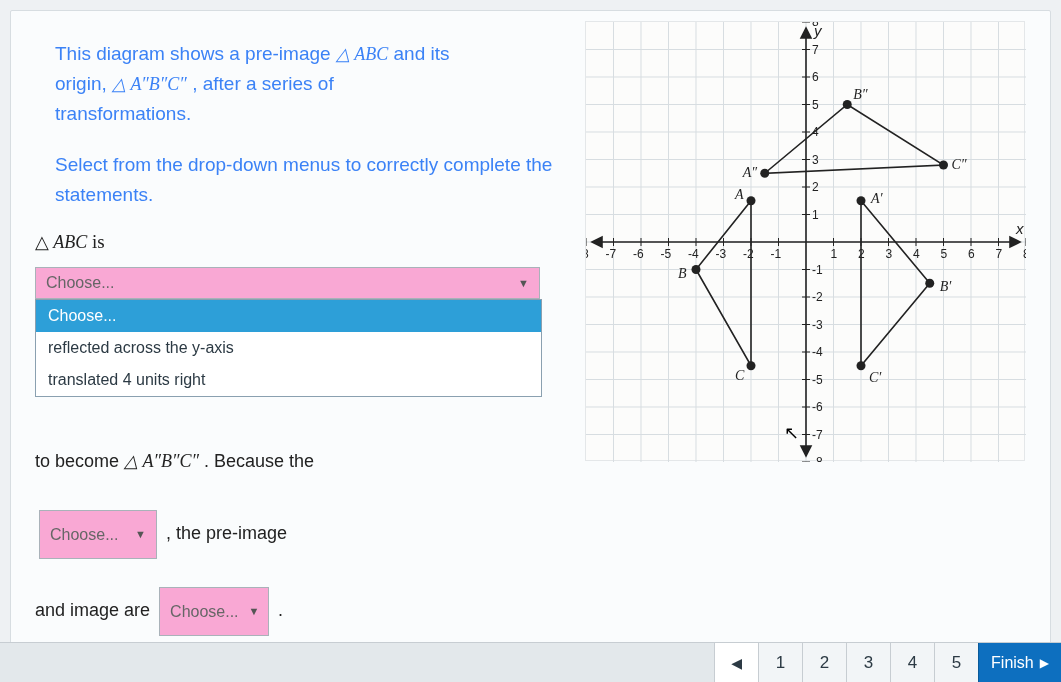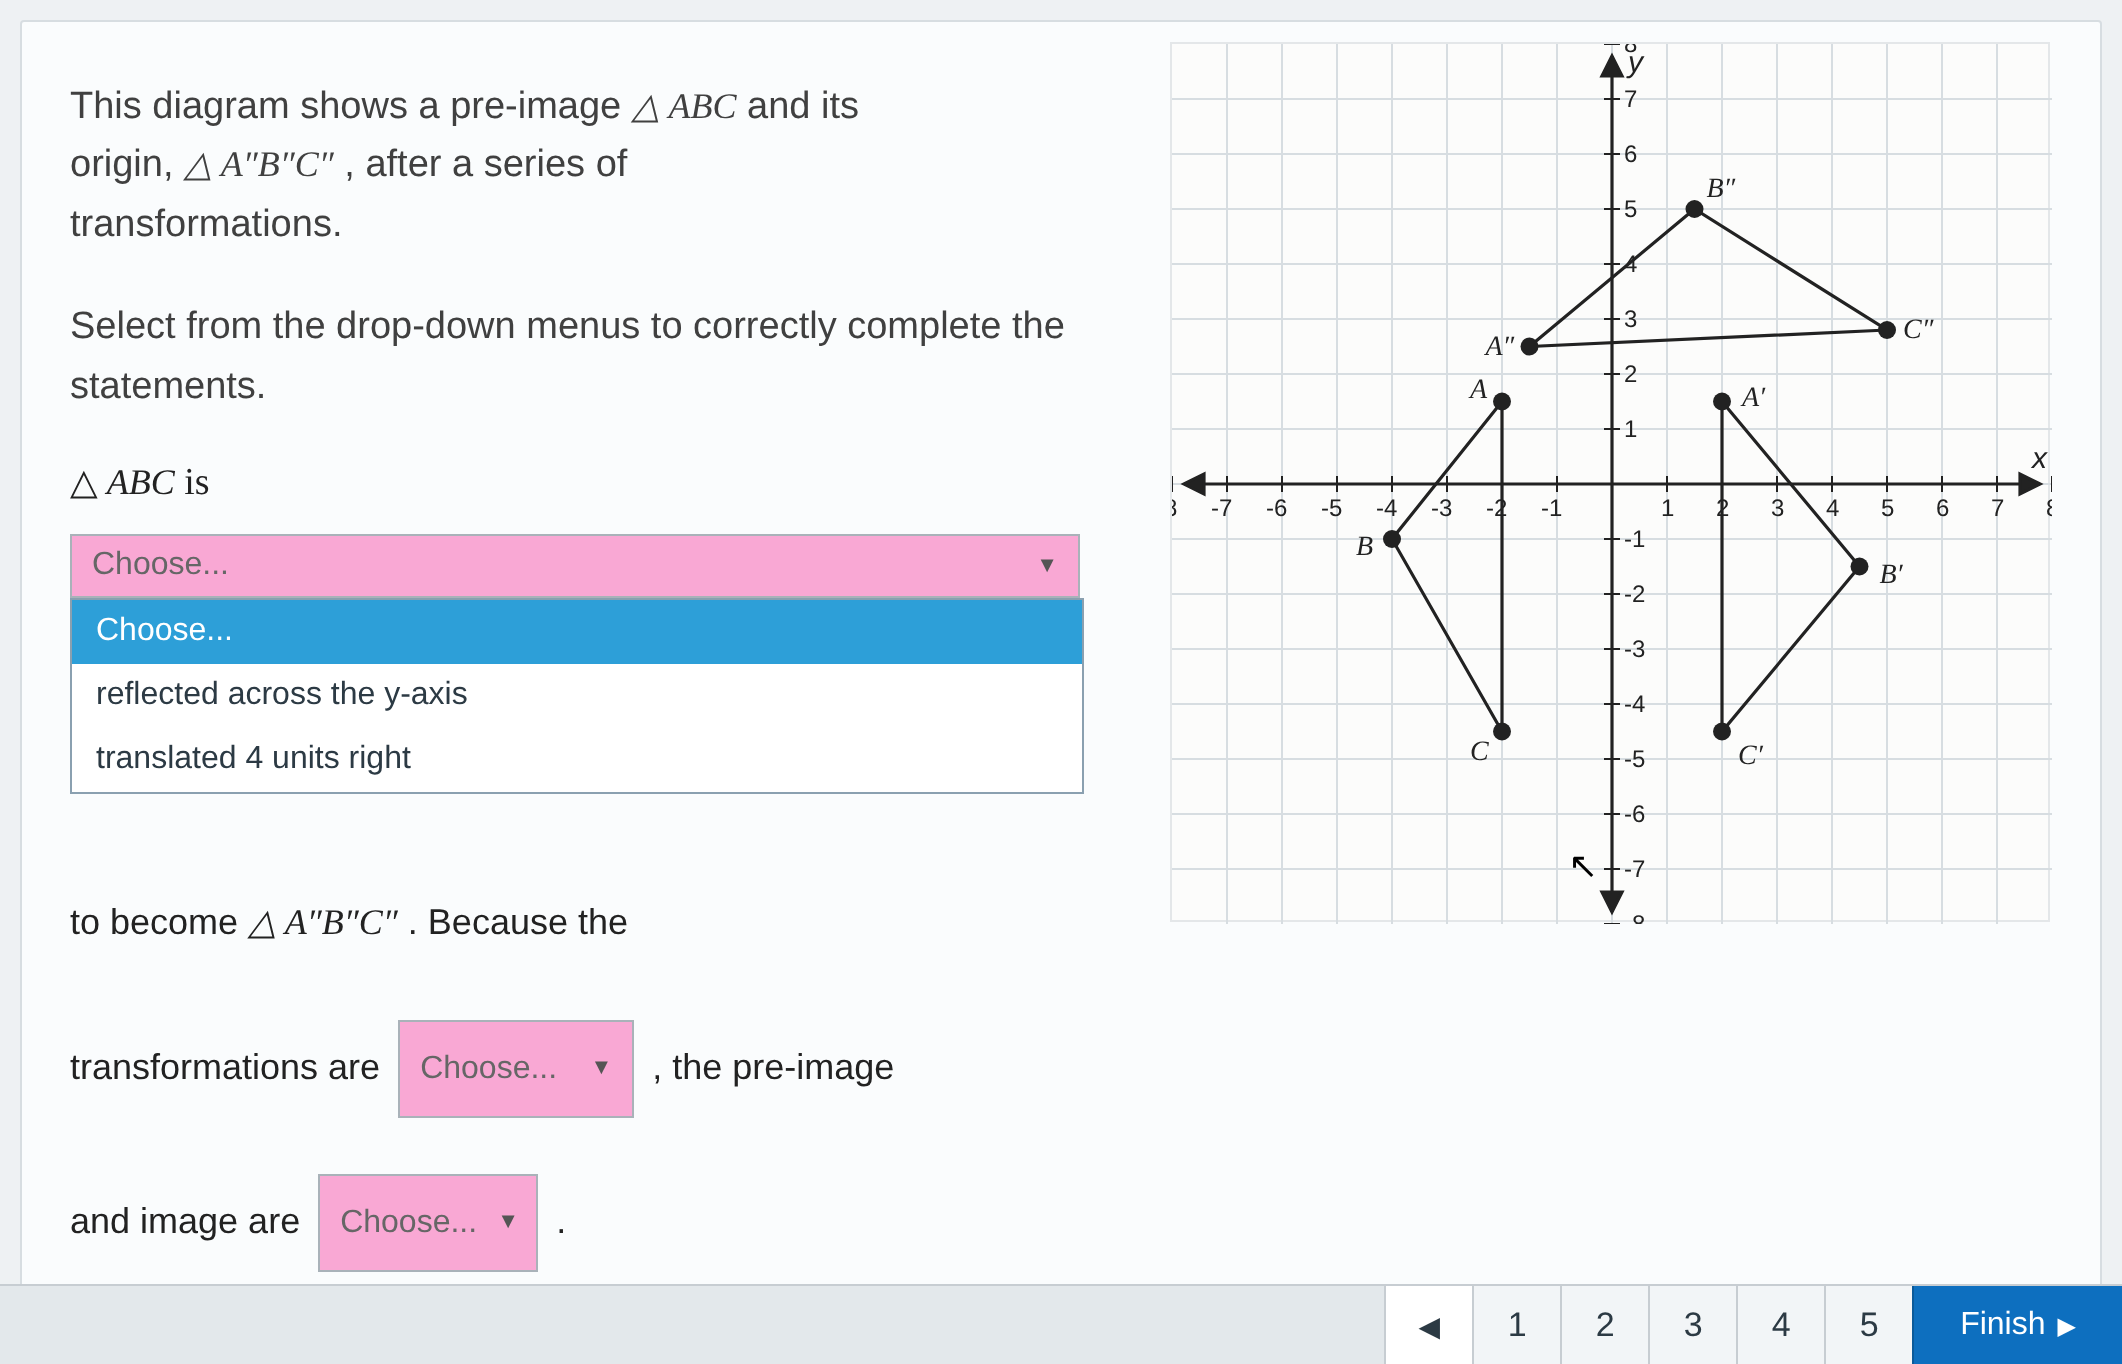--- a/index.html
+++ b/index.html
@@ -18,23 +18,24 @@
     margin: 10px 10px 0 10px;
     padding: 28px 24px 20px 24px;
     height: 642px;
     position: relative;
   }
   .two-col { display: flex; gap: 20px; }
   .left { flex: 0 0 530px; }
   .right { flex: 1; position: relative; }
   .qtext {
     font-size: 19px;
-    color: #404040;
+    color: #3b82f6;
     line-height: 1.55;
     margin-bottom: 22px;
+    margin-left: 20px;
   }
   .math-it { font-style: italic; font-family: "Times New Roman", serif; }
   .tri { font-size: 18px; }
   .heading2 {
     font-size: 19px;
     color: #222;
     margin: 16px 0 14px 0;
     font-family: "Times New Roman", serif;
   }
   .select-wrap {
@@ -119,21 +120,21 @@
     border-left: 1px solid #c7cdd2;
     background: #f2f5f7;
     font-size: 17px;
     color: #2c3a44;
     cursor: pointer;
   }
   .pgbtn.arrow { background: #fff; font-size: 14px; }
   .finish {
     background: #0d6fbf;
     color: #fff;
-    padding: 0 23px;
+    padding: 0 12px;
     display: flex;
     align-items: center;
     gap: 6px;
     font-size: 16px;
     border-left: 1px solid #0a5a9a;
     cursor: pointer;
   }
   .finish .pl { font-size: 12px; }
 </style>
 </head>
@@ -173,21 +174,20 @@
 
       <div style="height:115px"></div>
 
       <div class="line">
         <span>to become </span>
         <span class="math-it tri">△&nbsp;<span>A″B″C″</span></span>
         <span> . Because the</span>
       </div>
 
       <div class="line">
-        <span>transformations are </span>
         <span class="select-wrap small-sel-a">
           <span class="sel-display">
             <span>Choose...</span>
             <span class="chev">▼</span>
           </span>
         </span>
         <span>, the pre-image</span>
       </div>
 
       <div class="line">

